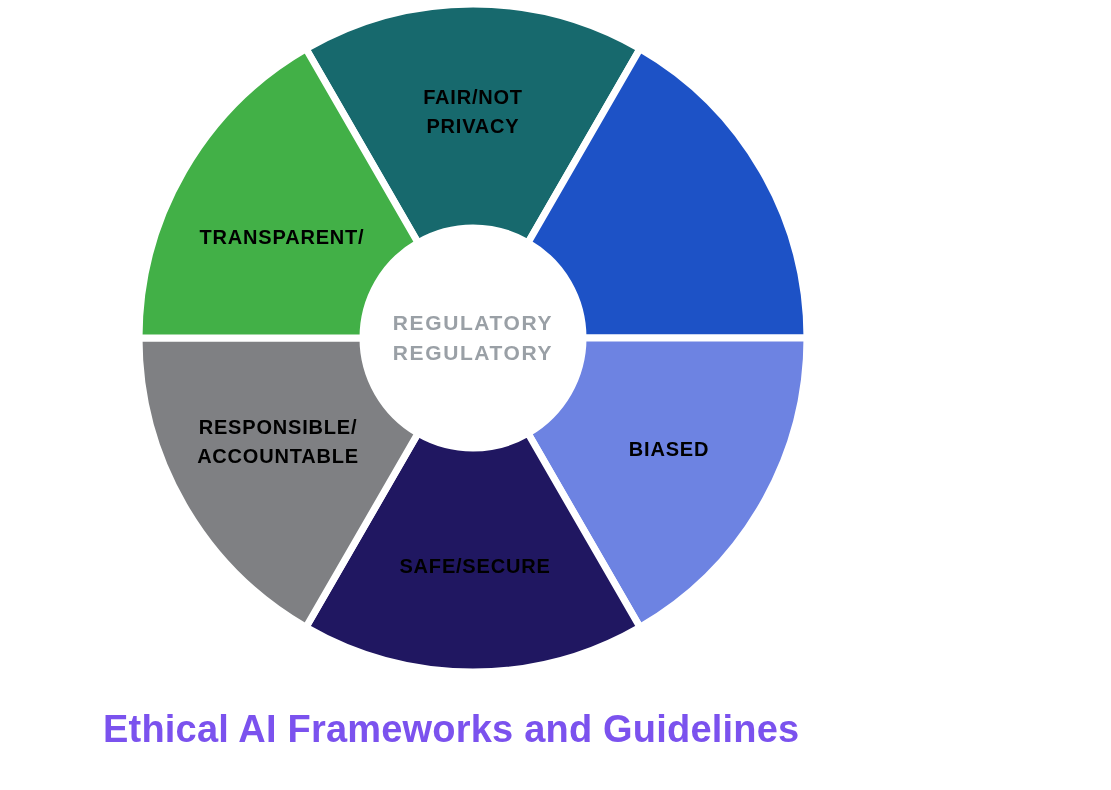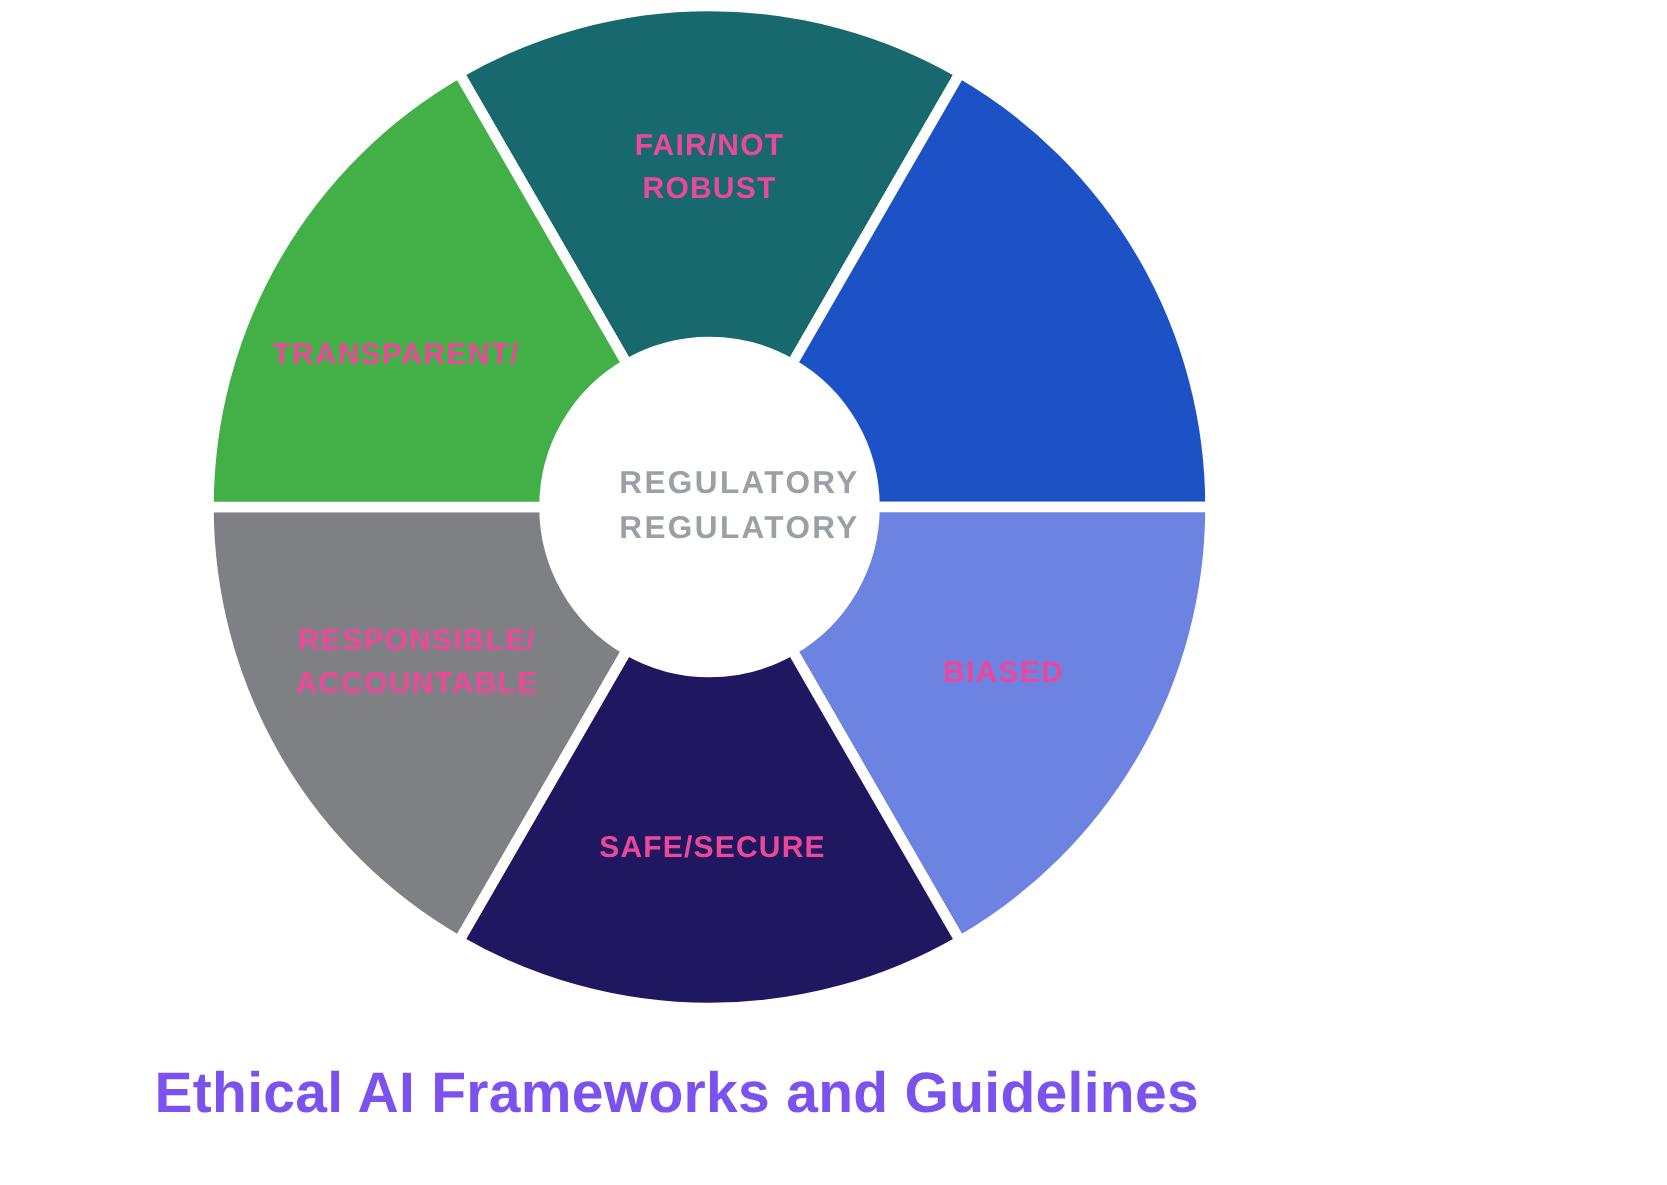--- a/index.html
+++ b/index.html
@@ -23,50 +23,49 @@
     position:absolute;
     left:0;
     top:0;
     width:690px;
     height:680px;
     display:block;
   }
   .seg-label{
     position:absolute;
     transform:translate(-50%,-50%);
-    color:#ec4899;
+    color:#000000;
     font-weight:bold;
     font-size:20px;
     letter-spacing:.8px;
     text-align:center;
     line-height:1.45;
     white-space:nowrap;
     pointer-events:none;
   }
   .seg-label span{display:block;}
   .seg-label span:empty{display:none;}
   #lbl-fair{left:345px;top:112px;}
   #lbl-robust{left:540px;top:230px;}
   #lbl-privacy{left:541px;top:449px;}
   #lbl-safe{left:347px;top:566px;}
   #lbl-responsible{left:150px;top:442px;}
-  #lbl-transparent{left:136px;top:237px;}
+  #lbl-transparent{left:154px;top:237px;}
   .center-label{
     position:absolute;
     left:345px;
     top:338px;
     transform:translate(-50%,-50%);
     color:#9aa0a6;
     font-weight:bold;
     font-size:21px;
     letter-spacing:1.6px;
     text-align:center;
     line-height:1.45;
     white-space:nowrap;
-    margin-left:20px;
   }
   .center-label span{display:block;}
   .title{
     position:absolute;
     left:103px;
     top:708px;
     font-size:38px;
     font-weight:bold;
     color:#7b52ee;
     letter-spacing:.2px;
@@ -83,21 +82,21 @@
         <path d="M 178.0 48.7 A 334 334 0 0 1 512.0 48.7 L 400.0 242.7 A 110 110 0 0 0 290.0 242.7 Z" fill="#17696d" stroke="#ffffff" stroke-width="7" stroke-linejoin="round"></path>
         <path d="M 512.0 48.7 A 334 334 0 0 1 679.0 338.0 L 455.0 338.0 A 110 110 0 0 0 400.0 242.7 Z" fill="#1d52c6" stroke="#ffffff" stroke-width="7" stroke-linejoin="round"></path>
         <path d="M 679.0 338.0 A 334 334 0 0 1 512.0 627.3 L 400.0 433.3 A 110 110 0 0 0 455.0 338.0 Z" fill="#6d83e2" stroke="#ffffff" stroke-width="7" stroke-linejoin="round"></path>
         <path d="M 512.0 627.3 A 334 334 0 0 1 178.0 627.3 L 290.0 433.3 A 110 110 0 0 0 400.0 433.3 Z" fill="#201761" stroke="#ffffff" stroke-width="7" stroke-linejoin="round"></path>
         <path d="M 178.0 627.3 A 334 334 0 0 1 11.0 338.0 L 235.0 338.0 A 110 110 0 0 0 290.0 433.3 Z" fill="#7f8083" stroke="#ffffff" stroke-width="7" stroke-linejoin="round"></path>
         <path d="M 11.0 338.0 A 334 334 0 0 1 178.0 48.7 L 290.0 242.7 A 110 110 0 0 0 235.0 338.0 Z" fill="#42b047" stroke="#ffffff" stroke-width="7" stroke-linejoin="round"></path>
       </svg>
 
     <div class="seg-label" id="lbl-fair">
       <span>FAIR/NOT</span>
-      <span>ROBUST</span>
+      <span>PRIVACY</span>
     </div>
 
 
     <div class="seg-label" id="lbl-privacy">
       <span>BIASED</span>
 
     </div>
 
     <div class="seg-label" id="lbl-safe">
       <span>SAFE/SECURE</span>

